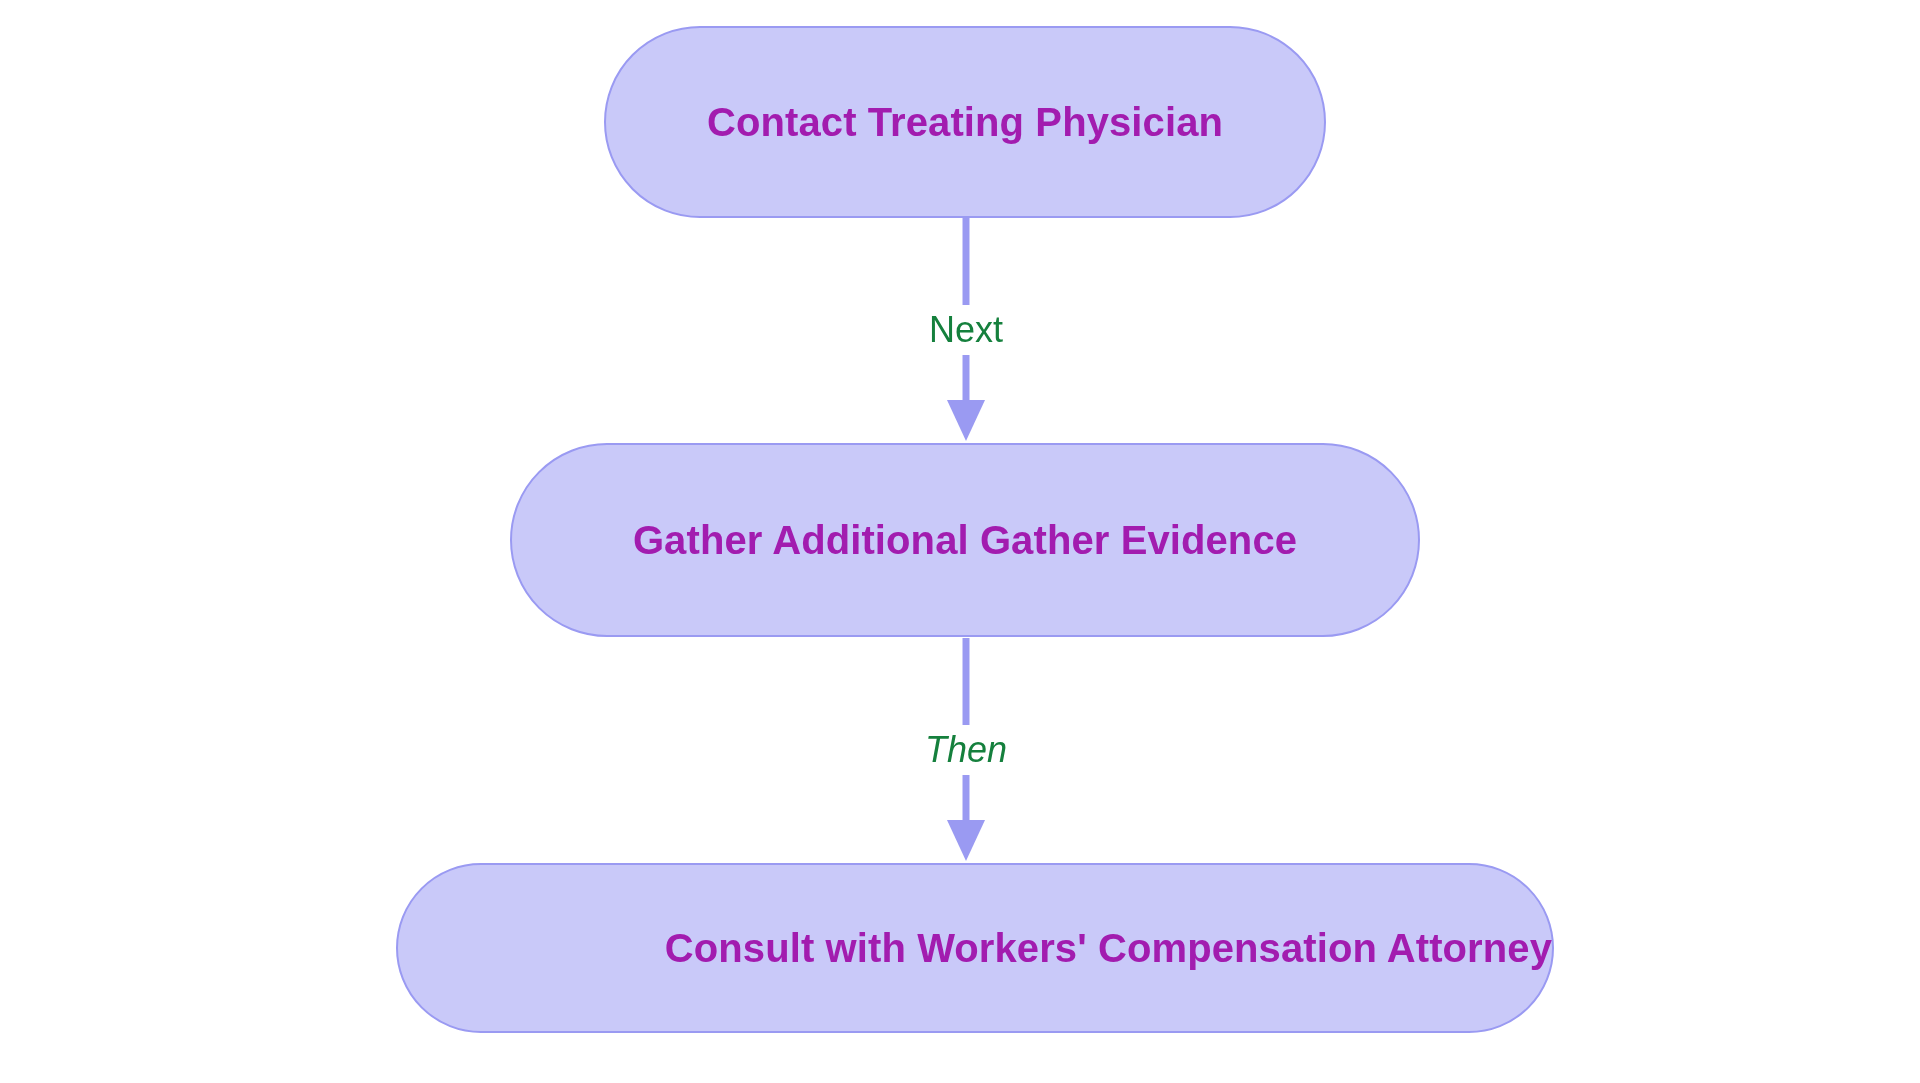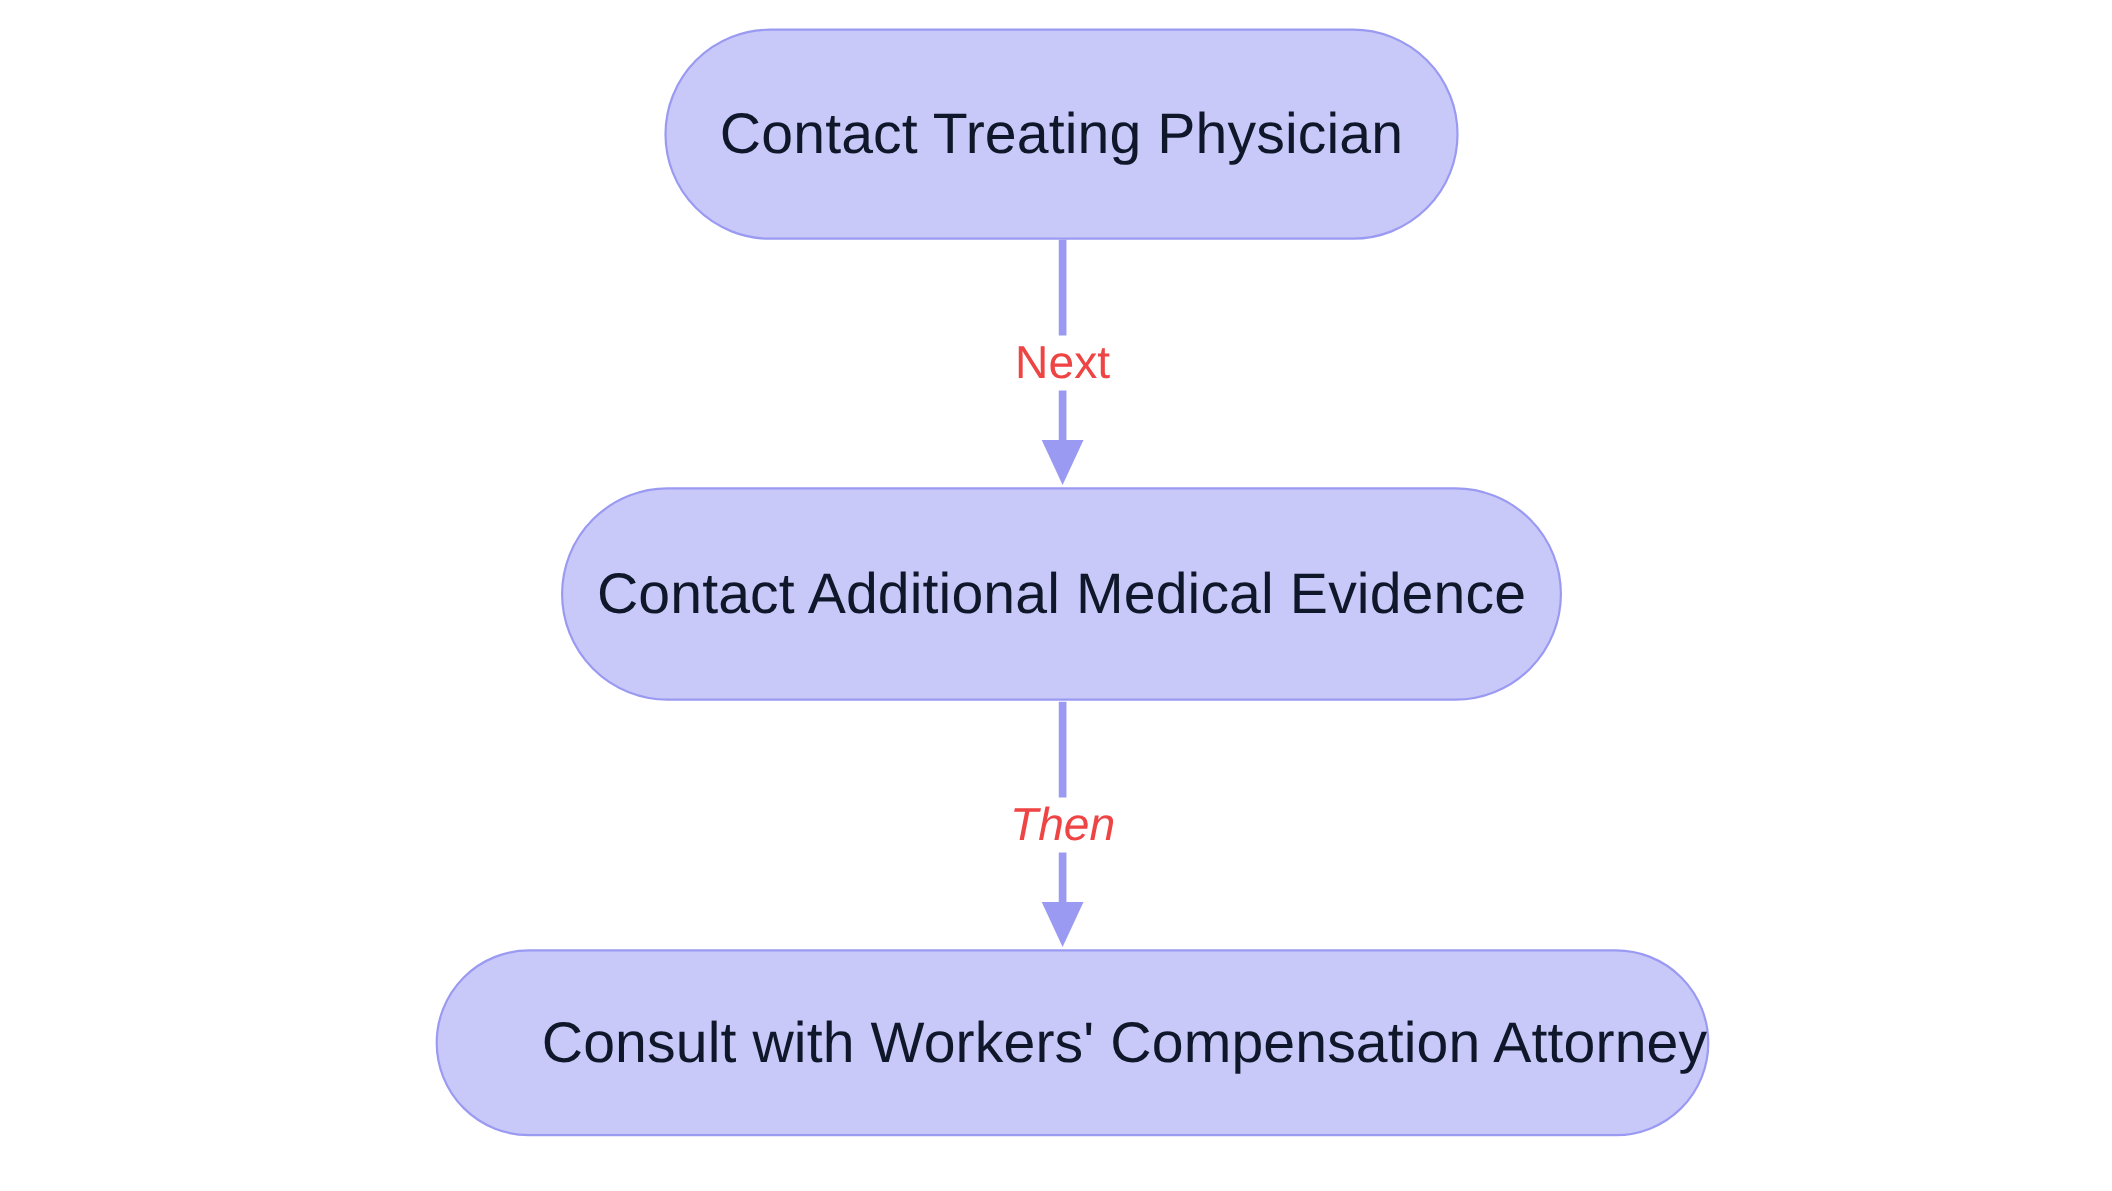--- a/index.html
+++ b/index.html
@@ -30,24 +30,24 @@
     border: 2px solid #9a9af2;
     border-radius: 9999px;
     display: flex;
     align-items: center;
     justify-content: center;
     color: #2b2be3;
     white-space: nowrap;
     letter-spacing: 0.1px;
   }
   .node-label {
-    font-size: 52px;
+    font-size: 40px;
     line-height: 1;
-    color: #0f172a;
-    font-weight: 400;
+    color: #a21caf;
+    font-weight: 700;
   }
 
   #node-1 {
     left: 604px;
     top: 26px;
     width: 722px;
     height: 192px;
   }
   #node-2 {
     left: 510px;
@@ -80,22 +80,22 @@
   }
   .edge-arrowhead {
     fill: #9a9af2;
     stroke: none;
   }
 
   .edge-label {
     position: absolute;
     transform: translate(-50%, -50%);
     background: #ffffff;
-    color: #ef4444;
-    font-size: 42px;
+    color: #15803d;
+    font-size: 36px;
     line-height: 1;
     padding: 3px 8px;
     white-space: nowrap;
     text-align: right;
   }
   #edge-label-1 {
     left: 966px;
     top: 330px;
   }
   #edge-label-2 {
@@ -124,21 +124,21 @@
     </g>
   </svg>
 
   <div class="node" id="node-1">
     <span class="node-label">Contact Treating Physician</span>
   </div>
 
   <div class="edge-label" id="edge-label-1">Next</div>
 
   <div class="node" id="node-2">
-    <span class="node-label">Contact Additional Medical Evidence</span>
+    <span class="node-label">Gather Additional Gather Evidence</span>
   </div>
 
   <div class="edge-label" id="edge-label-2">Then</div>
 
   <div class="node" id="node-3">
     <span class="node-label">Consult with Workers' Compensation Attorney</span>
   </div>
 
 </div>
 

